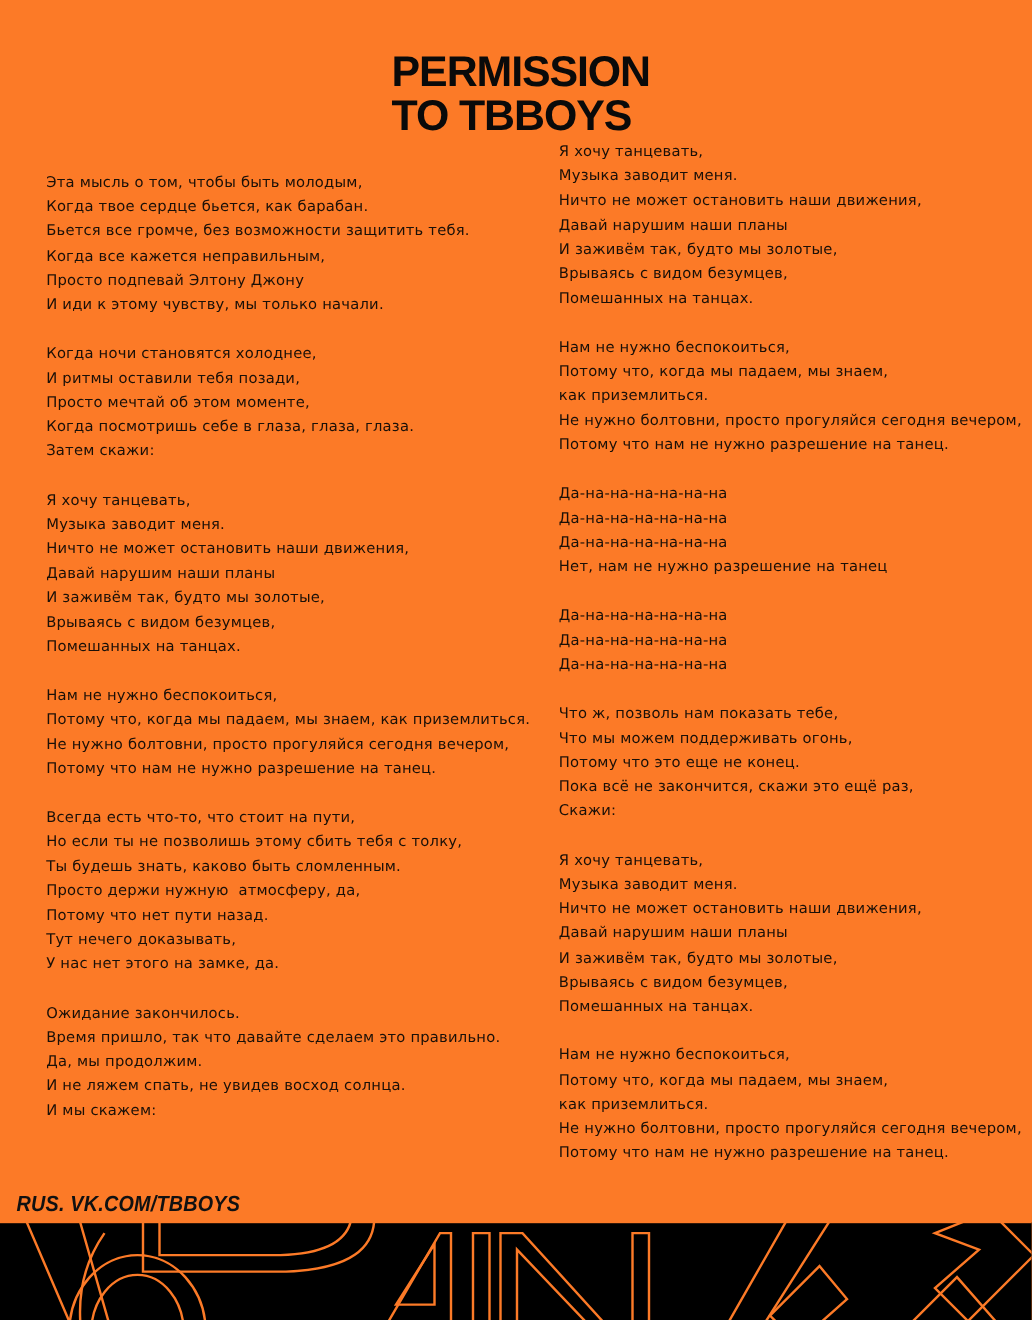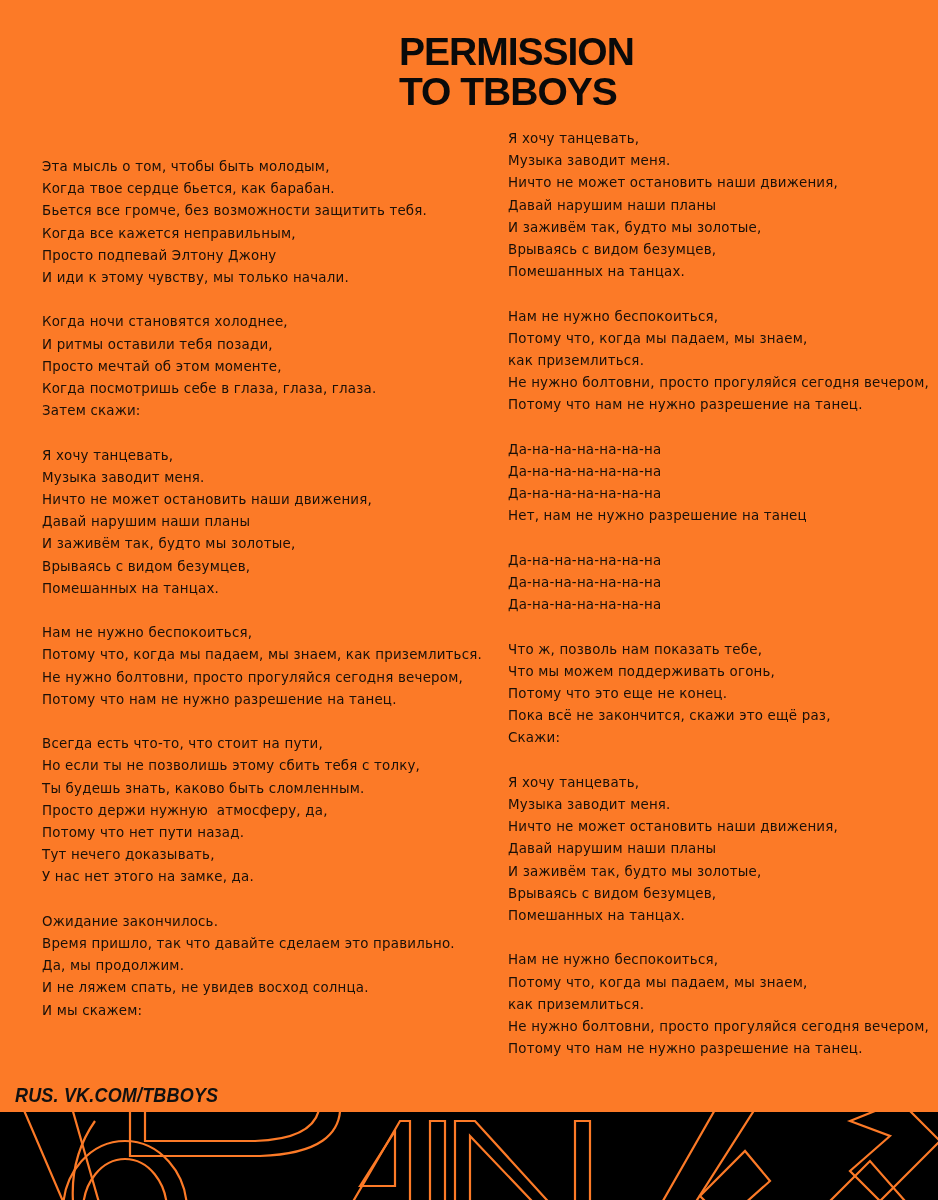--- a/index.html
+++ b/index.html
@@ -1,18 +1,18 @@
 <!DOCTYPE html>
 <html><head>
 <meta charset="utf-8">
 <style>
   * { margin:0; padding:0; box-sizing:border-box; }
   html, body { width:938px; height:1200px; overflow:hidden; }
   body { background:#FC7A27; position:relative; font-family:"DejaVu Sans", sans-serif; color:#1a1008; }
-  .title { position:absolute; left:356px; top:32px; width:260px; font-family:"Liberation Sans", sans-serif; font-weight:700; font-size:39px; line-height:40px; letter-spacing:-1px; color:#0a0a0a;margin-left:43px; }
+  .title { position:absolute; left:356px; top:46px; width:260px; font-family:"Liberation Sans", sans-serif; font-weight:700; font-size:39px; line-height:40px; letter-spacing:-1px; color:#0a0a0a; }
   .title div { white-space:nowrap; }
   .col { position:absolute; font-size:13.4px; line-height:22.2px; letter-spacing:0.2px; white-space:pre; }
   .col.left { left:42px; top:156px; }
   .col.right { left:508px; top:128px; }
   .stanza { margin-bottom:22.2px; }
   .line { display:block; }
   .footer-band { position:absolute; left:0; top:1111px; width:938px; height:89px; background:#000; overflow:hidden; }
   .footer-band svg { position:absolute; left:0; top:-30px; }
   .footer-orange { position:absolute; left:0; top:1070px; width:938px; height:42px; background:#FC7A27; }
   .vk { position:absolute; left:15px; top:1084px; font-family:"Liberation Sans", sans-serif; font-weight:700; font-style:italic; font-size:20px; letter-spacing:0.2px; color:#111; transform:scaleX(0.9); transform-origin:left; }

